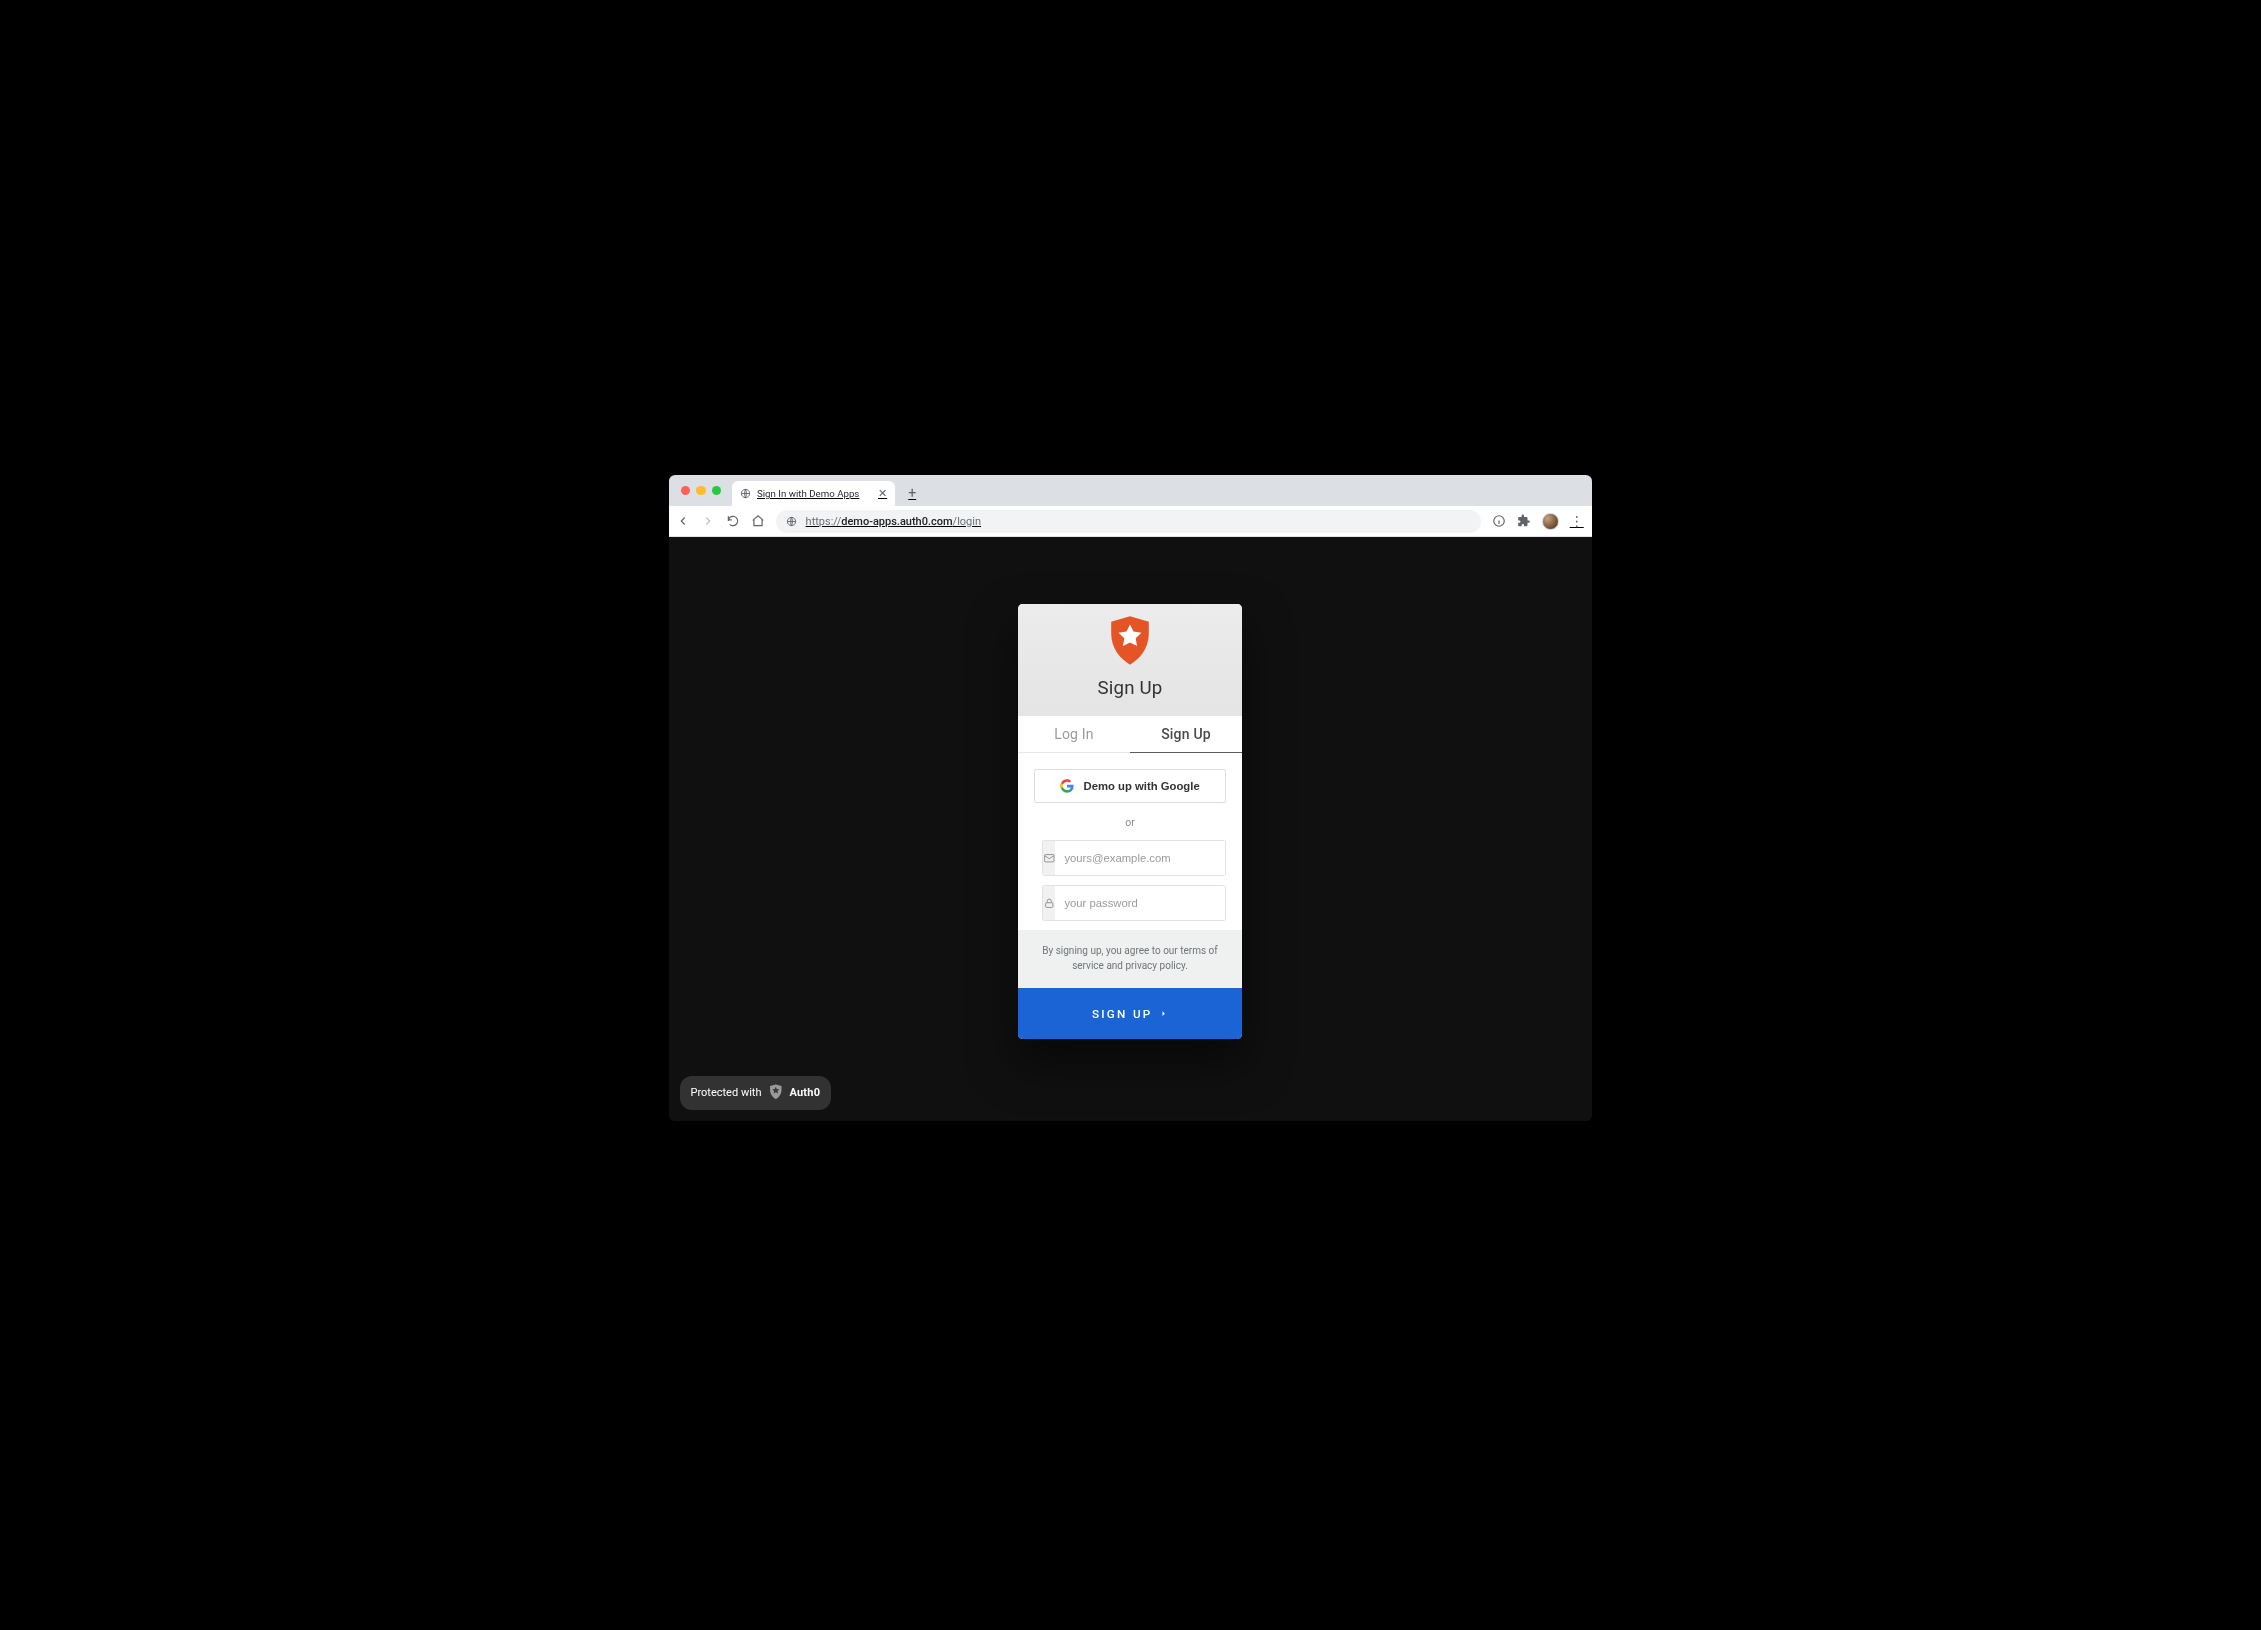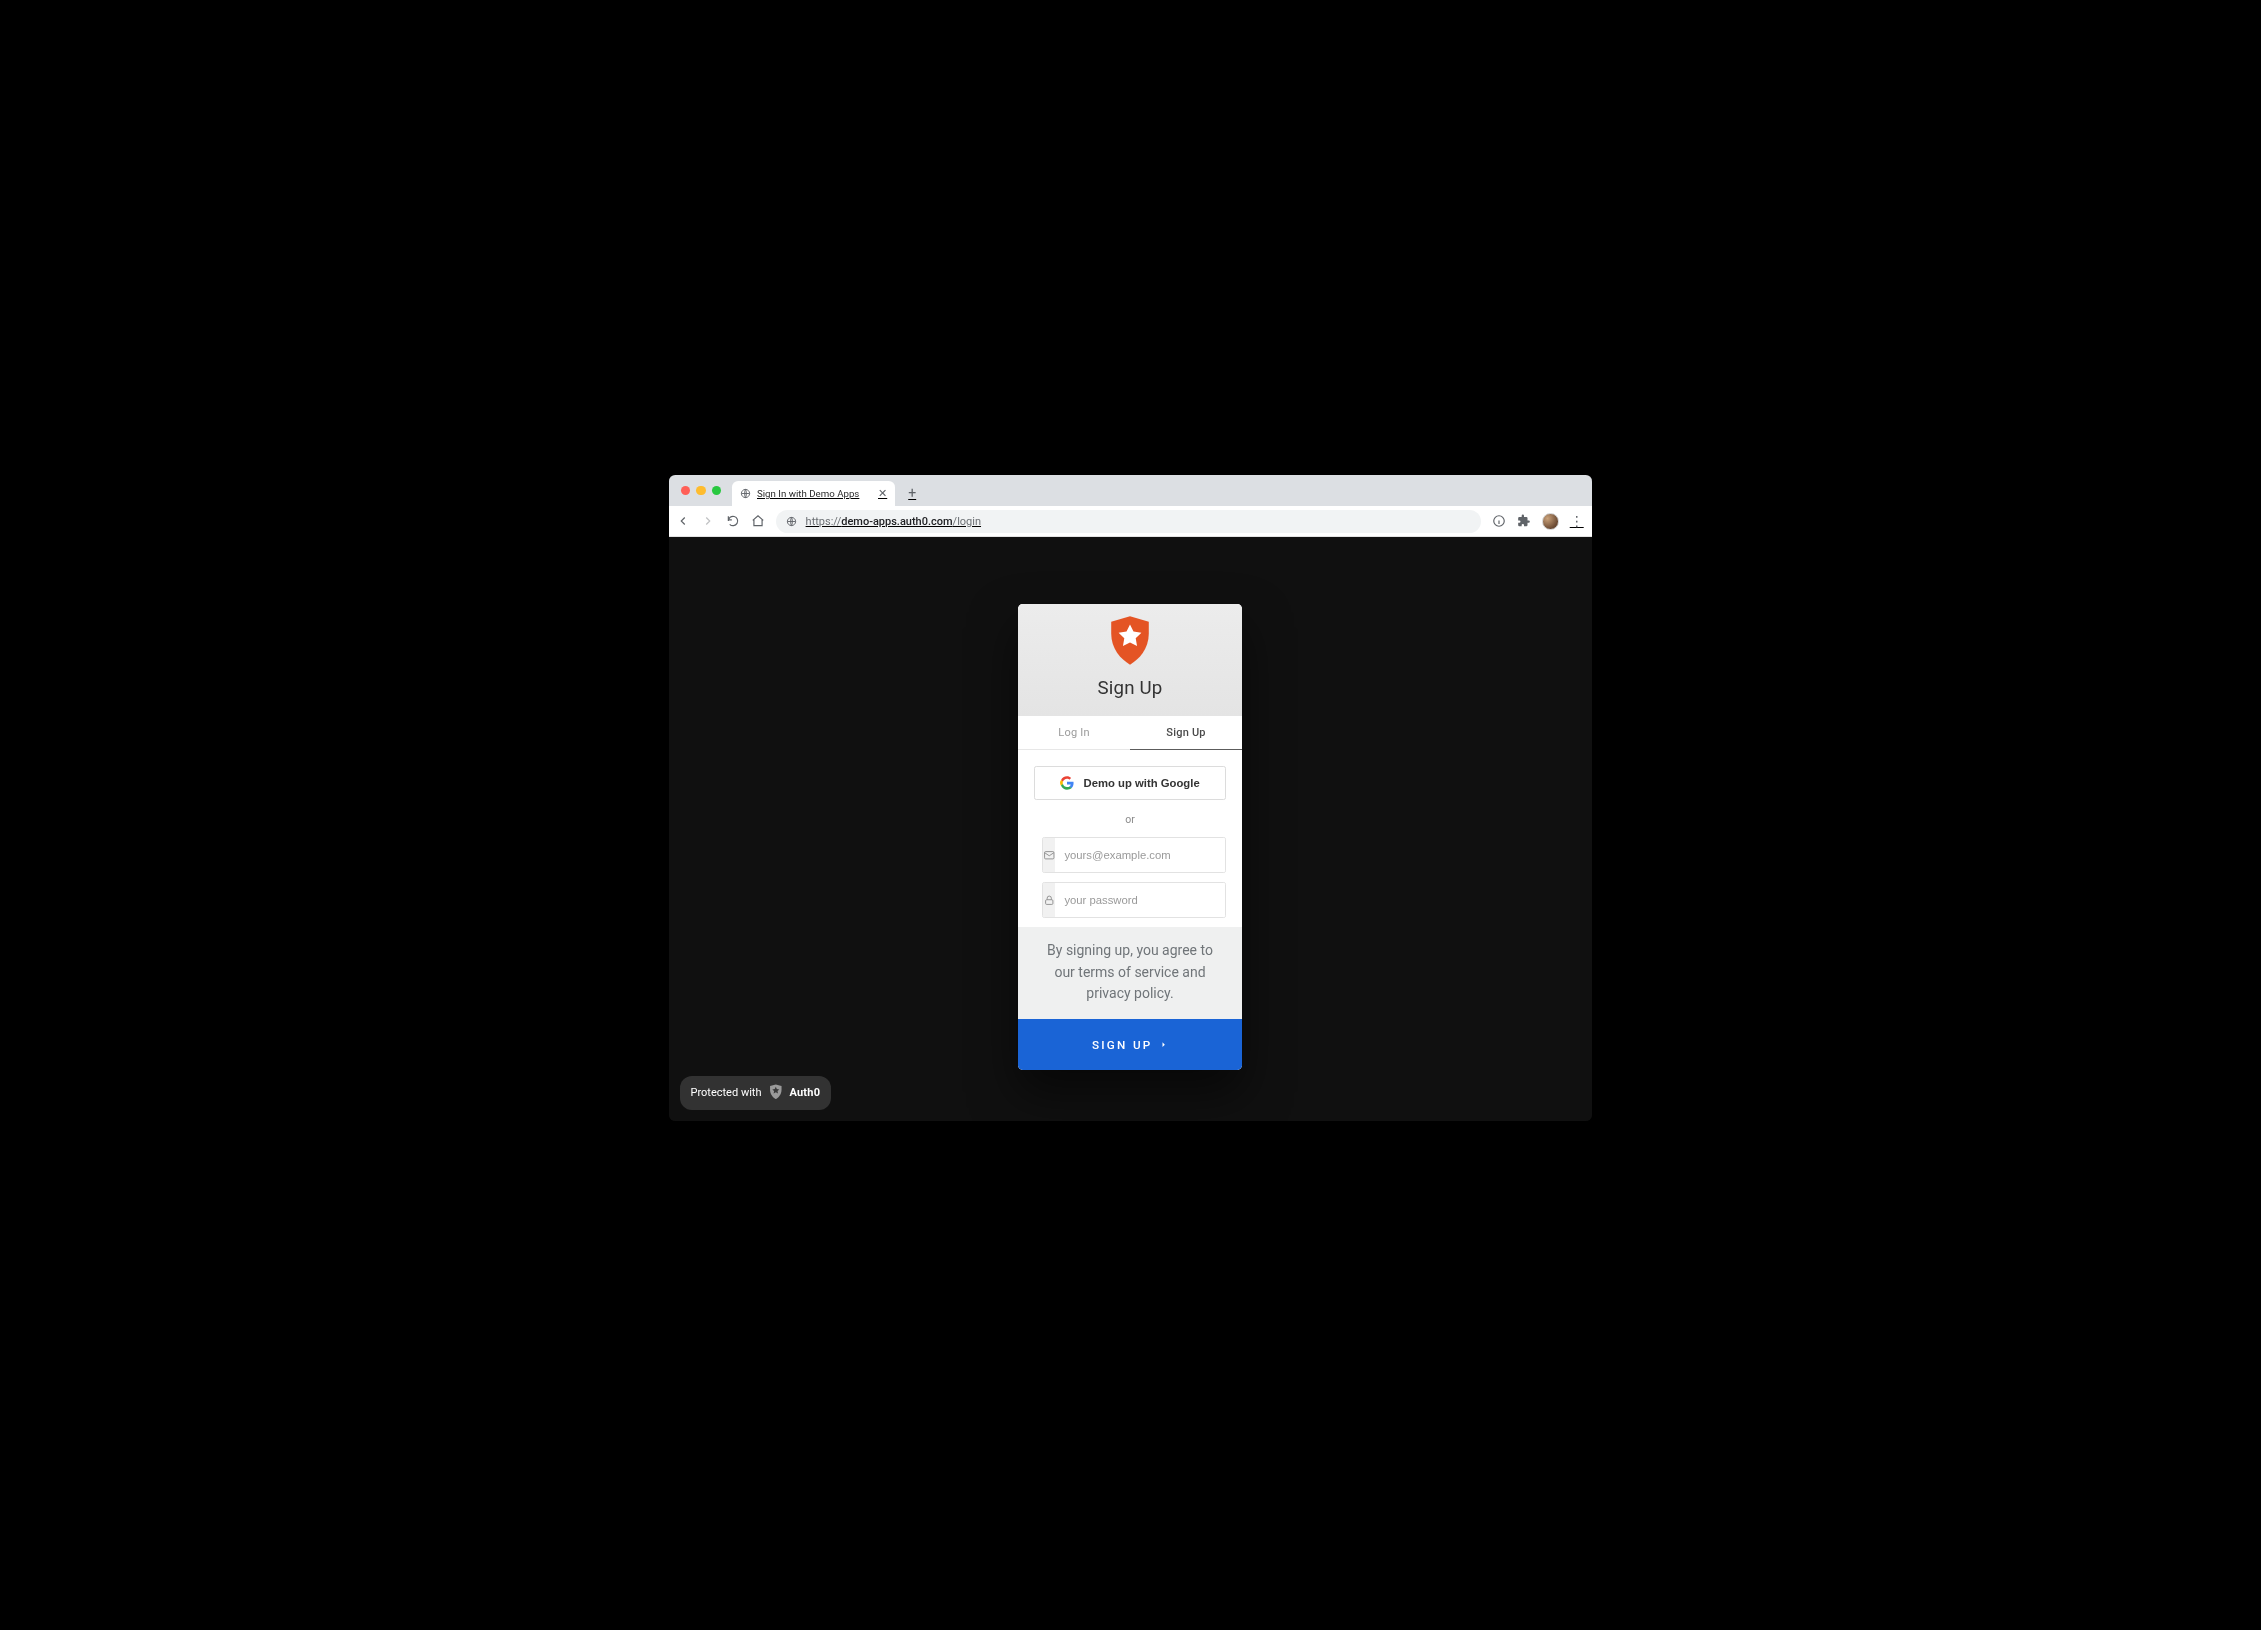--- a/index.html
+++ b/index.html
@@ -136,21 +136,21 @@
 
   .lock-tabs {
     display:flex;
     border-bottom:0.8px solid #e7e7e7;
     background:#fff;
   }
   .lock-tab {
     flex:1;
     text-align:center;
     padding:10px 0;
-    font-size:11px;
+    font-size:14px;
     color:#9b9b9b;
     letter-spacing:0.2px;
     cursor:pointer;
   }
   .lock-tab.active {
     color:#4a4a4a;
     border-bottom:0.8px solid #5c5c5c;
     margin-bottom:-0.8px;
     font-weight:500;
   }
@@ -198,21 +198,21 @@
     padding:11px 9.3px;
     font-size:11.3px;
     color:#333;
     background:#fff;
   }
   .field input::placeholder { color:#9a9a9a; }
 
   .terms {
     background:#eff0f0;
     color:#707579;
-    font-size:14px;
+    font-size:10px;
     line-height:1.55;
     text-align:center;
     padding:12.5px 18.7px 14px;
     margin: 6.2px -15.6px 0;
   }
 
   .submit {
     background:#1a64d6;
     color:#fff;
     text-align:center;

